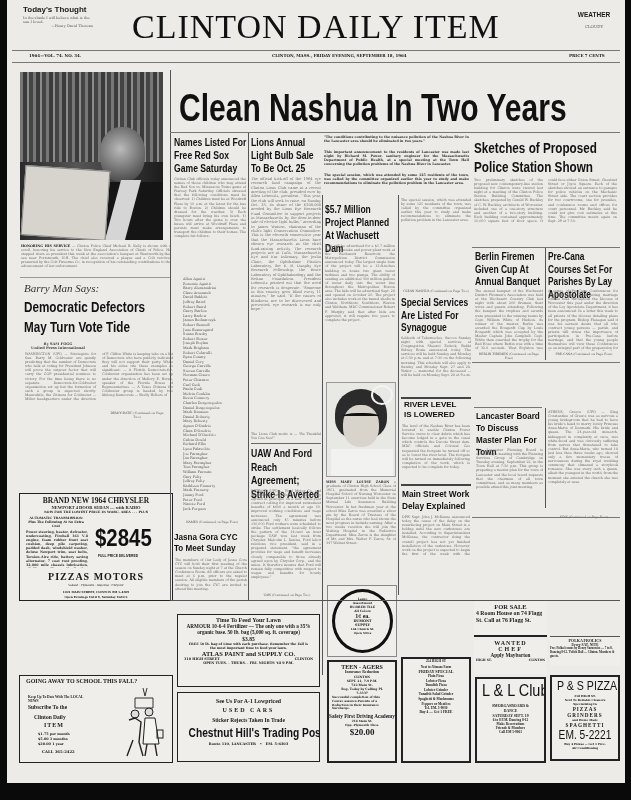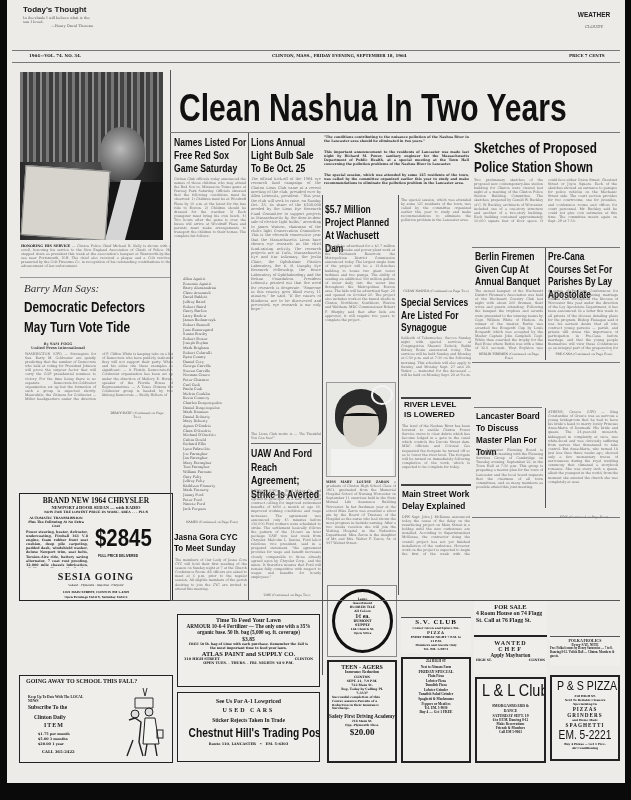--- a/index.html
+++ b/index.html
@@ -21,20 +21,21 @@
 </head>
 <body>
 
 <div class="page">
 
   <div class="abs" style="left:16px;top:5px;width:70px">
     <div class="thought-h">Today's Thought</div>
     <div class="tiny" style="margin-top:2px;font-size:3.5px">In the shade I will believe what is the sun I loved.</div>
     <div class="tiny" style="text-align:right;font-size:3.5px">—Henry David Thoreau</div>
   </div>
+  <div class="mast-title">CLINTON DAILY ITEM</div>
   <div class="abs" style="left:560px;top:11px;width:54px;text-align:center">
     <div style="font-family:'Liberation Sans',sans-serif;font-size:6.5px;font-weight:bold">WEATHER</div>
     <div style="font-size:4px;color:#555;margin-top:6px">CLOUDY</div>
   </div>
   <div class="hr" style="left:5px;right:5px;top:50px;background:#777"></div>
   <div class="abs" style="left:22px;top:53px;font-size:4px;font-weight:bold">1964—VOL. 74. NO. 34.</div>
   <div class="abs" style="left:265px;top:53px;font-size:4px;font-weight:bold">CLINTON, MASS., FRIDAY EVENING, SEPTEMBER 18, 1964</div>
   <div class="abs" style="left:562px;top:53px;font-size:4px;font-weight:bold">PRICE 7 CENTS</div>
   <div class="hr" style="left:5px;right:5px;top:62px;background:#777"></div>
 
@@ -62,21 +63,21 @@
 
 
   <div class="box" style="left:12px;top:493px;width:154px;height:108px">
     <div class="ser" style="font-size:7.5px;font-weight:bold;margin-top:2px">BRAND NEW 1964 CHRYSLER</div>
     <div class="ser" style="font-size:4.5px;font-weight:bold">NEWPORT 4 DOOR SEDAN — with RADIO</div>
     <div style="font-size:3.2px;font-weight:bold">NOW FOR THE LOWEST PRICE IN WORC. AREA . . . PLUS</div>
     <div style="position:absolute;left:6px;top:22px;width:60px;font-size:3.2px;font-weight:bold;line-height:4px">AUTOMATIC TRANSMISSION Plus The Following At No Extra Cost</div>
     <div class="fake" style="position:absolute;left:6px;top:36px;width:62px;height:38px;color:#333;font-weight:bold">Power steering, heater, defroster, undercoating, Fireball 361 V-8 engine, foam rubber front seat cushion, deep pile carpeting, padded dash, windshield washer, deluxe Newport trim, seat belts, Torsion-Aire ride, battery saving alternator, 7 coat rust proofing, 32,000 mile chassis lubrication, oil filter, mufflers, self adjusting brakes, safety rim wheels.</div>
     <div class="cond" style="position:absolute;left:75px;top:30px;font-size:24px;transform:scaleX(0.85)">$2845</div>
     <div style="position:absolute;left:78px;top:60px;font-size:3.4px;font-weight:bold;font-family:'Liberation Sans',sans-serif">FULL PRICE DELIVERED</div>
-    <div class="ser" style="position:absolute;left:0;right:0;top:77px;font-size:10px;font-weight:bold;letter-spacing:1px">SESIA GOING</div>
+    <div class="ser" style="position:absolute;left:0;right:0;top:77px;font-size:10px;font-weight:bold;letter-spacing:1px">PIZZAS MOTORS</div>
     <div style="position:absolute;left:0;right:0;top:89px;font-size:2.8px">Valiant · Plymouth · Imperial · Chrysler</div>
     <div style="position:absolute;left:0;right:0;top:96px;font-size:2.8px;font-weight:bold">1021 MAIN STREET, CLINTON EM 5-4309</div>
     <div style="position:absolute;left:0;right:0;top:101px;font-size:2.8px;font-weight:bold">Open Evenings Until 9, Saturday Until 6</div>
   </div>
 
   <div class="box" style="left:12px;top:676px;width:154px;height:85px;text-align:left;top:676px">
   </div>
   <div class="box" style="left:12px;top:675px;width:154px;height:88px;text-align:left">
     <div class="ser" style="position:absolute;left:6px;top:2px;width:120px;font-size:6px;font-weight:bold;line-height:7px">GOING AWAY TO SCHOOL THIS FALL?</div>
     <div class="ser" style="position:absolute;left:8px;top:19px;width:60px;font-size:3.6px;font-weight:bold">Keep Up To Date With The LOCAL NEWS</div>
@@ -272,28 +273,20 @@
     <div style="font-size:3px;font-weight:bold">SEPT. 21, 7-9 P.M.</div>
     <div style="font-size:3px;font-weight:bold">722 Main St.</div>
     <div style="font-size:3px;font-weight:bold;padding:0 12px">Reg. Today by Calling PL 7-3337</div>
     <div style="font-size:2.9px;font-weight:bold;text-align:left;padding:0 3px;line-height:3.8px;margin-top:1px">Successful completion of this Course assures Parents of a Reduction in their Insurance Surcharge.</div>
     <div class="ser" style="font-size:5.2px;line-height:6.2px;font-weight:bold;margin-top:2px">Safety First Driving Academy</div>
     <div style="font-size:2.9px;font-weight:bold">214 Main St.</div>
     <div style="font-size:2.9px;font-weight:bold">Opp. Plymouth Thea.</div>
     <div class="ser" style="font-size:9px;font-weight:bold">$20.00</div>
   </div>
 
-  <div class="box" style="left:394px;top:617px;width:70px;height:36px;border:none;border-top:1px solid #555">
-    <div class="ser" style="font-size:7px;font-weight:bold;letter-spacing:1px">S.V. CLUB</div>
-    <div style="font-size:2.8px;font-weight:bold">Corner Green and Spruce Sts.</div>
-    <div style="font-size:3.8px;font-weight:bold;letter-spacing:1px">PIZZA</div>
-    <div style="font-size:2.8px;font-weight:bold;padding:0 8px">EVERY FRIDAY NIGHT 7 P.M. to 11 P.M.</div>
-    <div style="font-size:2.8px;font-weight:bold">Members and Guests Only</div>
-    <div style="font-size:2.8px;font-weight:bold">Tel. EM. 5-9871</div>
-  </div>
 
   <div class="box" style="left:394px;top:657px;width:70px;height:106px;border-width:2px">
     <div class="ser" style="font-size:3.4px;font-weight:bold">254 HIGH ST</div>
     <div class="ser" style="font-size:3.2px;font-weight:bold;margin-top:2px">Next to Altmans Farm</div>
     <div class="ser" style="font-size:4.2px;font-weight:bold">FRIDAY SPECIAL</div>
     <div id="pizza-menu" style="font-size:3.4px;font-weight:bold;line-height:4.6px" class="ser">
         <div>Plain Pizza</div>
         <div>Lobster Pizza</div>
         <div>Tunafish Pizza</div>
         <div>Lobster Grinder</div>

